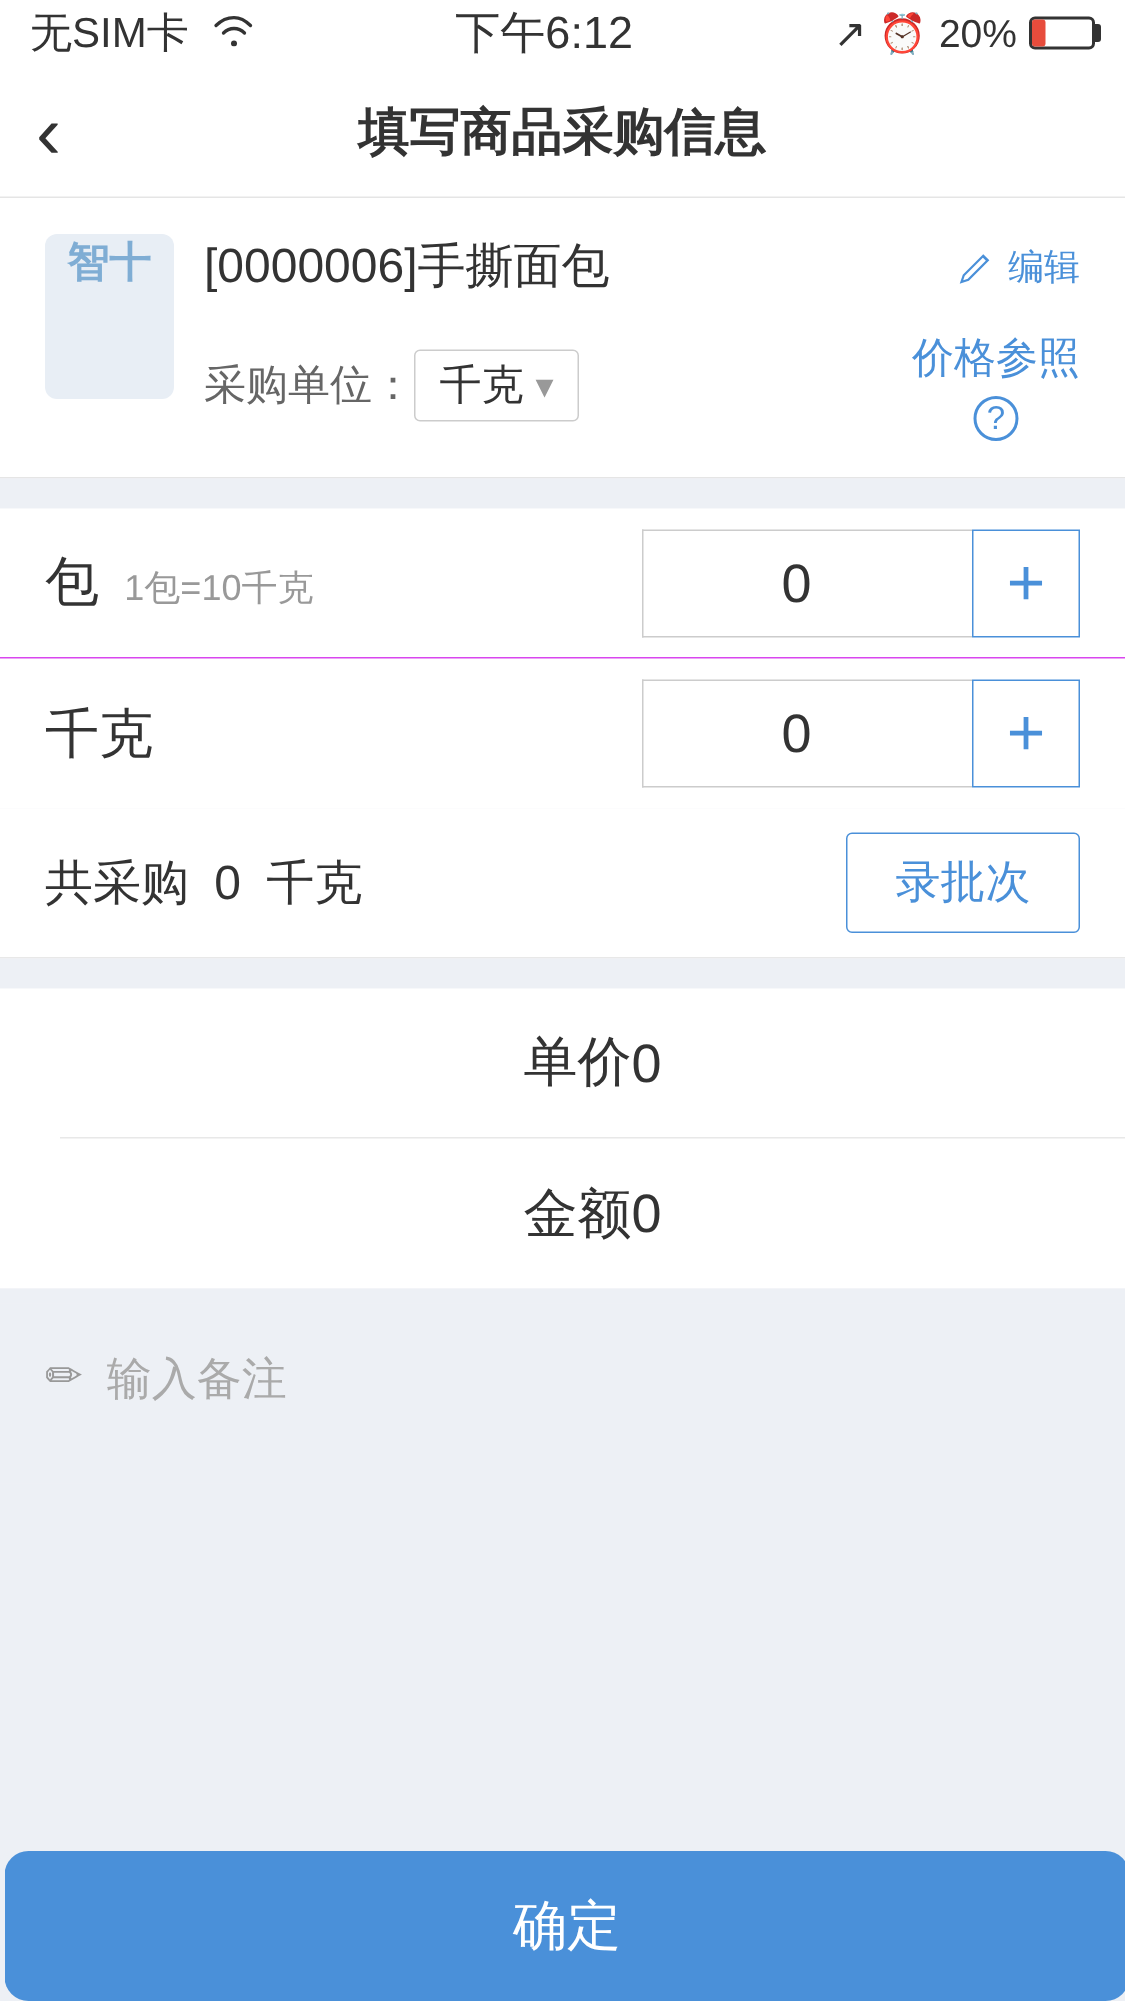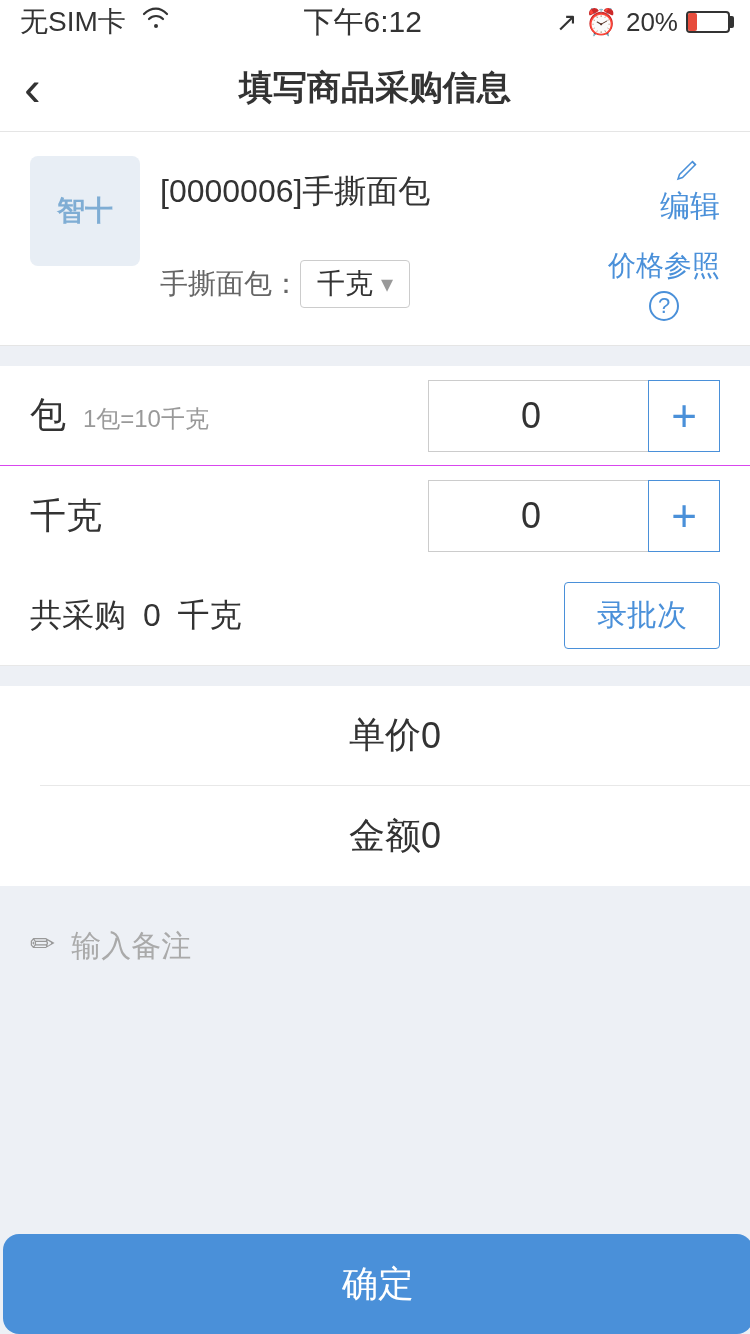--- a/index.html
+++ b/index.html
@@ -18,21 +18,21 @@
       width: 750px;
       height: 44px;
       background: #fff;
       display: flex;
       align-items: center;
       justify-content: space-between;
       padding: 0 20px;
       font-size: 28px;
       color: #333;
     }
-    .status-left { display: flex; align-items: flex-start; gap: 16px; }
+    .status-left { display: flex; align-items: center; gap: 16px; }
     .status-right { display: flex; align-items: center; gap: 8px; font-size: 26px; }
     .battery-bar {
       width: 44px; height: 22px; border: 2px solid #333; border-radius: 4px; position: relative; display: inline-flex; align-items: center;
     }
     .battery-fill {
       width: 22%; height: 100%; background: #e74c3c; border-radius: 2px;
     }
     .battery-tip {
       position: absolute; right: -6px; top: 50%; transform: translateY(-50%);
       width: 4px; height: 12px; background: #333; border-radius: 0 2px 2px 0;
@@ -61,34 +61,34 @@
     .product-card {
       background: #fff;
       margin: 0;
       padding: 24px 30px;
       display: flex;
       align-items: flex-start;
       gap: 20px;
       border-bottom: 1px solid #e5e5e5;
     }
     .product-image {
-      width: 110px; height: 110px;
+      width: 86px; height: 110px;
       background: #e8eef5;
       border-radius: 8px;
-      display: flex; align-items: center; justify-content: center;
+      display: flex; align-items: flex-start; justify-content: center;
       flex-shrink: 0;
       color: #7fadd4; font-size: 28px; font-weight: bold;
     }
     .product-info { flex: 1; }
     .product-name-row {
       display: flex; justify-content: space-between; align-items: center;
       margin-bottom: 20px;
     }
     .product-name { font-size: 32px; color: #333; font-weight: 500; }
-    .edit-btn { color: #4a90d9; font-size: 30px; display: flex; align-items: center; gap: 4px; flex-direction: column; }
+    .edit-btn { color: #4a90d9; font-size: 24px; display: flex; align-items: center; gap: 4px; }
     .unit-row { display: flex; align-items: center; justify-content: space-between; }
     .unit-label { font-size: 28px; color: #666; }
     .unit-select {
       border: 1px solid #ccc; border-radius: 4px; padding: 4px 16px;
       font-size: 28px; color: #333; background: #fff;
       display: flex; align-items: center; gap: 8px; cursor: pointer;
     }
     .price-ref { color: #4a90d9; font-size: 28px; display: flex; align-items: center; gap: 6px; cursor: pointer; flex-direction: column; }
 
     
@@ -230,21 +230,21 @@
       <span class="edit-btn">
         <svg width="26" height="26" viewBox="0 0 26 26" fill="none" style="margin-right:4px;">
           <path d="M3 23l4.5-1.5 13-13-3-3-13 13L3 23z" stroke="#4a90d9" stroke-width="1.5" fill="none"></path>
           <path d="M17.5 6l3 3" stroke="#4a90d9" stroke-width="1.5"></path>
         </svg>
         <span>编辑</span>
       </span>
     </div>
     <div class="unit-row">
       <div style="display:flex;align-items:center;">
-        <span class="unit-label">手撕面包：</span>
+        <span class="unit-label">采购单位：</span>
         <div class="unit-select">
           <span>千克</span>
           <span style="color:#999;font-size:24px;">▾</span>
         </div>
       </div>
       <div class="price-ref">
         <span>价格参照</span>
         <span style="width:30px;height:30px;border:2px solid #4a90d9;border-radius:50%;display:inline-flex;align-items:center;justify-content:center;font-size:22px;">?</span>
       </div>
     </div>

